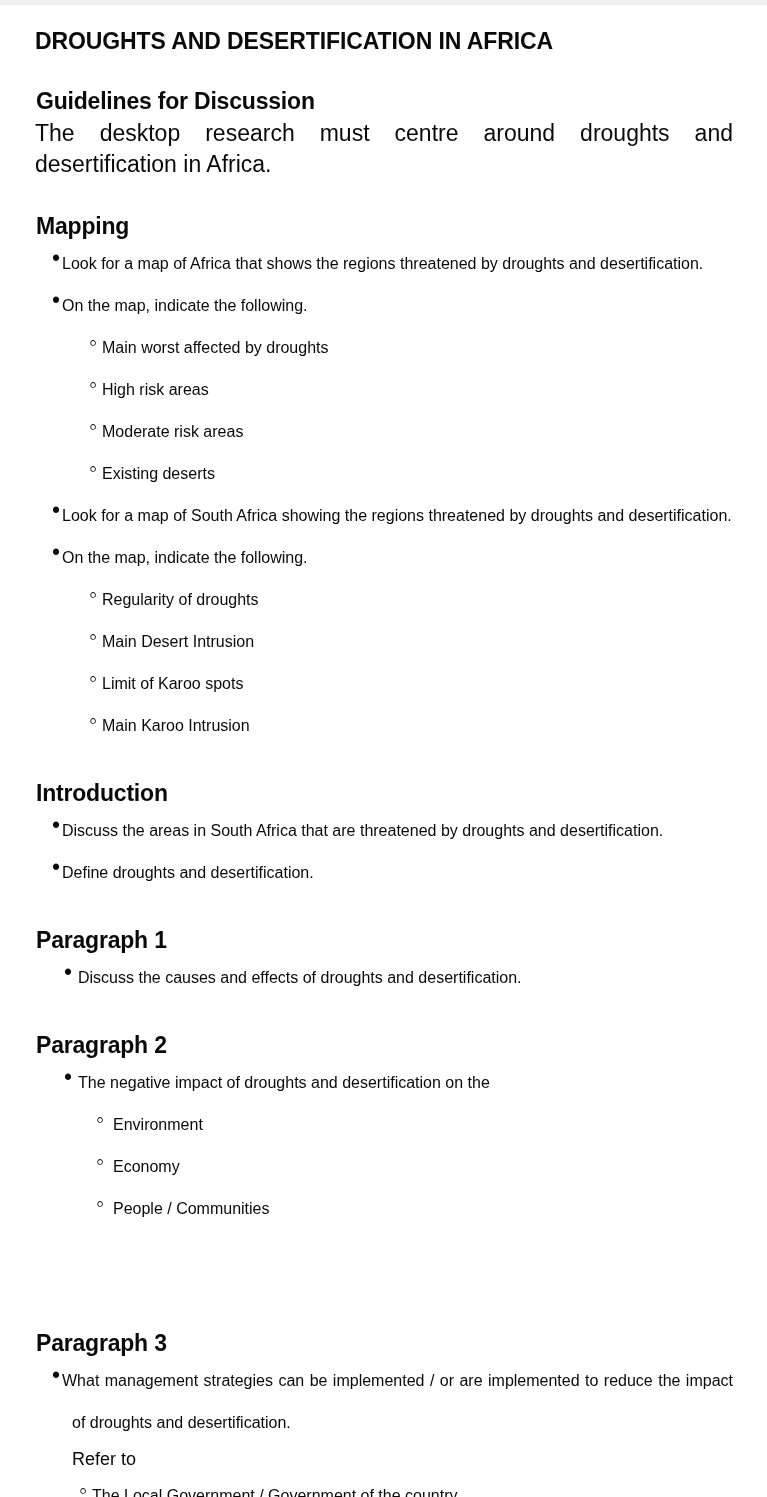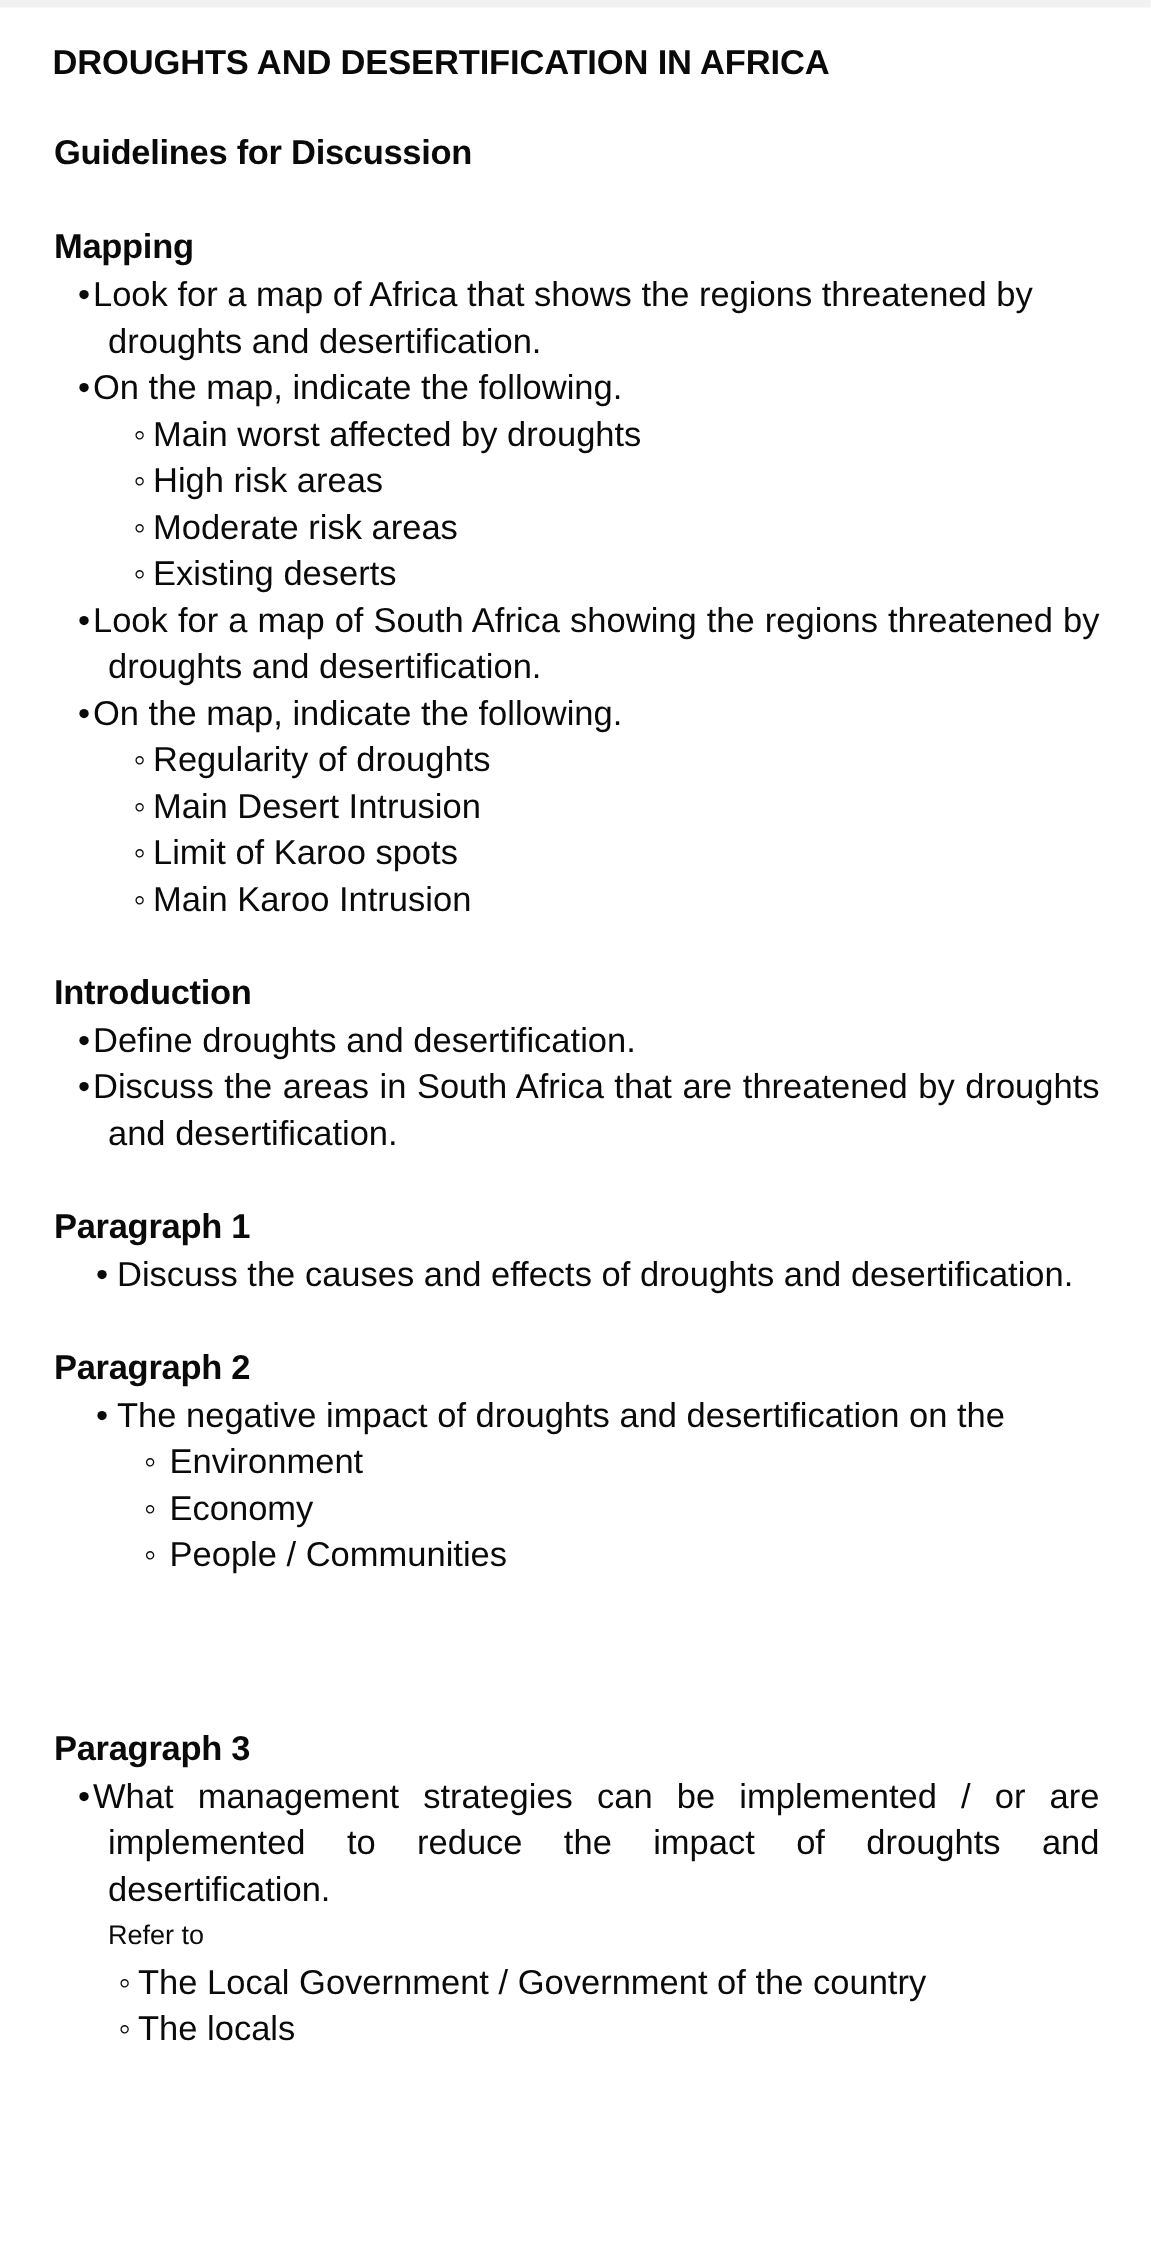--- a/index.html
+++ b/index.html
@@ -65,22 +65,22 @@
   }
 
   
   ul.lvl1, ul.lvl2 {
     list-style: none;
     margin: 0;
     padding: 0;
   }
   li {
     position: relative;
-    font-size: 23px;
-    line-height: 31px;
+    font-size: 16px;
+    line-height: 42px;
   }
 
   
   .lvl1 > li {
     padding-left: 27px;
     margin-left: 0;
   }
   .lvl1 > li > .txt {
     display: block;
     padding-left: 10px;
@@ -150,20 +150,21 @@
 </head>
 <body>
 
 <div class="scan-edge"></div>
 
 <div class="page">
 
   <h1 class="doc-title">DROUGHTS AND DESERTIFICATION IN AFRICA</h1>
 
   <h2 class="section-head">Guidelines for Discussion</h2>
+  <p class="body-par">The desktop research must centre around droughts and desertification in Africa.</p>
 
   <div class="gap"></div>
 
   <h2 class="section-head">Mapping</h2>
 
   <ul class="lvl1">
     <li>
       <span class="bullet-dot"></span>
       <span class="txt">Look for a map of Africa that shows the regions threatened by droughts and desertification.</span>
     </li>
@@ -223,25 +224,25 @@
       <span class="txt">Main Karoo Intrusion</span>
     </li>
   </ul>
 
   <div class="gap"></div>
 
   <h2 class="section-head">Introduction</h2>
   <ul class="lvl1 just">
     <li>
       <span class="bullet-dot"></span>
+      <span class="txt">Discuss the areas in South Africa that are threatened by droughts and desertification.</span>
+    </li>
+    <li>
+      <span class="bullet-dot"></span>
       <span class="txt">Define droughts and desertification.</span>
-    </li>
-    <li>
-      <span class="bullet-dot"></span>
-      <span class="txt">Discuss the areas in South Africa that are threatened by droughts and desertification.</span>
     </li>
   </ul>
 
   <div class="gap"></div>
 
   <h2 class="section-head">Paragraph 1</h2>
   <ul class="lvl1 deep">
     <li>
       <span class="bullet-dot"></span>
       <span class="txt">Discuss the causes and effects of droughts and desertification.</span>

